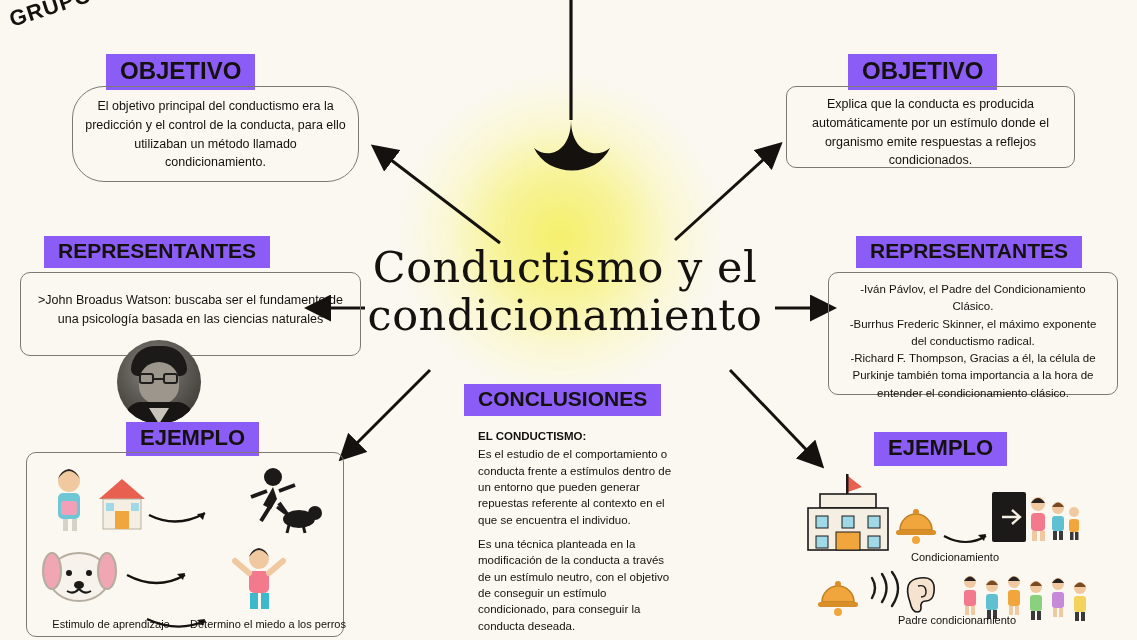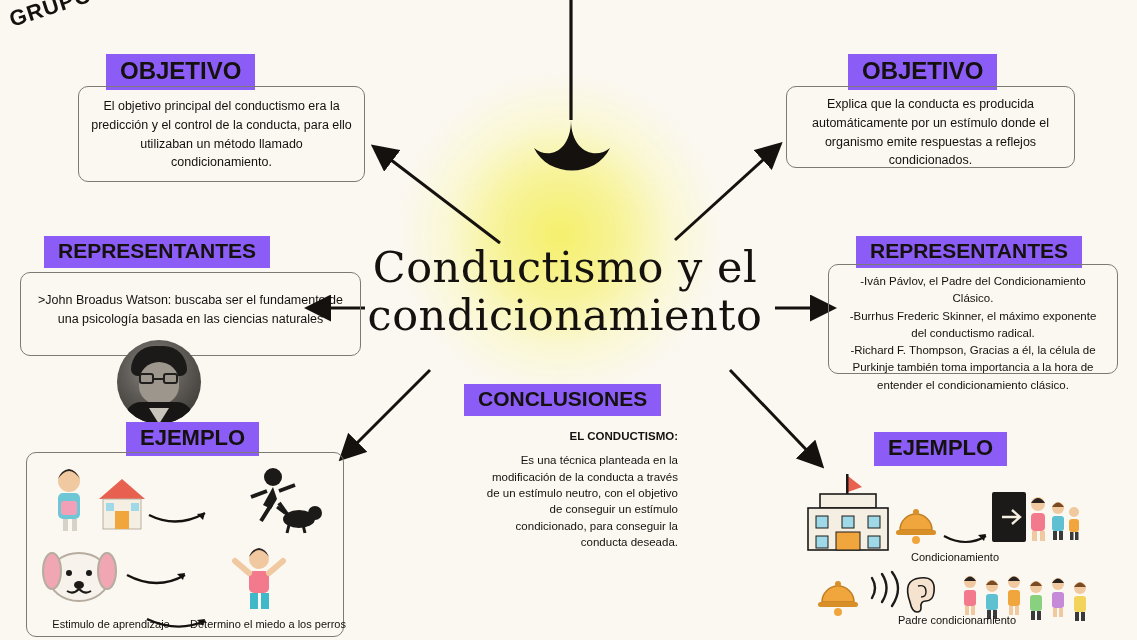--- a/index.html
+++ b/index.html
@@ -77,21 +77,21 @@
   
   .concl {
     position:absolute;
     left:478px; top:428px;
     width:200px;
     font-size:11.5px;
     line-height:1.42;
     color:#14110e;
   }
   .concl b { display:block; margin-bottom:2px; }
-  .concl p { margin:0 0 8px 0;text-align:right; }
+  .concl p { margin:0 0 8px 0; }
 
   svg.arrows { position:absolute; inset:0; width:1137px; height:640px; pointer-events:none; }
 
   .caption { position:absolute; font-size:11px; color:#14110e; text-align:center; }
 
   .figure { position:absolute; }
   .photo {
     position:absolute;
     width:84px;height:84px;border-radius:50%;
     background:radial-gradient(circle at 45% 35%, #8e8a84 0%, #5d5a55 45%, #2d2b28 100%);
@@ -133,21 +133,21 @@
     <line x1="775" y1="308" x2="828" y2="308" stroke="#14110e" stroke-width="3" marker-end="url(#ah)"></line>
 
     <line x1="730" y1="370" x2="818" y2="462" stroke="#14110e" stroke-width="3" marker-end="url(#ah)"></line>
   </svg>
 
   <div class="grupo">GRUPO 1</div>
 
   <div class="center-title">Conductismo y el condicionamiento</div>
 
   <div class="hl" style="left:106px; top:54px; font-size:24px;">OBJETIVO</div>
-  <div class="box" style="left:78px; top:86px; width:287px; height:96px;">
+  <div class="box" style="left:72px; top:86px; width:287px; height:96px;border-radius:32px;">
     <div class="txt">El objetivo principal del conductismo era la predicción y el control de la conducta, para ello utilizaban un método llamado condicionamiento.</div>
   </div>
 
   <div class="hl" style="left:44px; top:236px; font-size:21px;">REPRESENTANTES</div>
   <div class="box" style="left:20px; top:272px; width:341px; height:84px;">
     <div class="txt" style="padding-top:18px;">&gt;John Broadus Watson: buscaba ser el fundamento de una psicología basada en las ciencias naturales</div>
   </div>
 
   <div class="photo" style="left:117px; top:340px;">
     <div class="hair"></div>
@@ -218,21 +218,21 @@
   </div>
   <div class="caption" style="left:46px; top:618px; width:130px;">Estimulo de aprendizaje</div>
   <div class="caption" style="left:184px; top:618px; width:168px;">Determino el miedo a los perros</div>
 
   <div class="hl" style="left:848px; top:54px; font-size:24px;">OBJETIVO</div>
   <div class="box" style="left:786px; top:86px; width:289px; height:82px;">
     <div class="txt" style="padding-top:8px;">Explica que la conducta es producida automáticamente por un estímulo donde el organismo emite respuestas a reflejos condicionados.</div>
   </div>
 
   <div class="hl" style="left:856px; top:236px; font-size:21px;">REPRESENTANTES</div>
-  <div class="box" style="left:828px; top:264px; width:290px; height:110px;">
+  <div class="box" style="left:828px; top:272px; width:290px; height:123px;">
     <div class="txt" style="padding-top:8px;font-size:11.5px;">-Iván Pávlov, el Padre del Condicionamiento Clásico.
 -Burrhus Frederic Skinner, el máximo exponente del conductismo radical.
 -Richard F. Thompson, Gracias a él, la célula de Purkinje también toma importancia a la hora de entender el condicionamiento clásico.</div>
   </div>
 
   <div class="hl" style="left:874px; top:432px; font-size:22px;">EJEMPLO</div>
   <div class="figure" style="left:800px; top:468px; width:330px; height:165px;">
     <svg width="330" height="165" viewBox="0 0 330 165">
 
       <g>
@@ -342,17 +342,17 @@
           <path d="M4,9 q6,-9 12,0z" fill="#7a4a22"></path>
         </g>
       </g>
     </svg>
   </div>
   <div class="caption" style="left:880px; top:551px; width:150px;">Condicionamiento</div>
   <div class="caption" style="left:872px; top:614px; width:170px;">Padre condicionamiento</div>
 
   <div class="hl" style="left:464px; top:384px; font-size:21px;">CONCLUSIONES</div>
   <div class="concl">
-    <p><b>EL CONDUCTISMO:</b></p>
+    <p><b>EL CONDUCTISMO:</b><span>Es el estudio de el comportamiento o conducta frente a estímulos dentro de un entorno que pueden generar repuestas referente al contexto en el que se encuentra el individuo.</span></p>
     <p><span>Es una técnica planteada en la modificación de la conducta  a través de un estímulo neutro, con el objetivo de conseguir un estímulo condicionado, para conseguir la conducta deseada.</span></p>
   </div>
 
 </div>
 
 </body></html>

